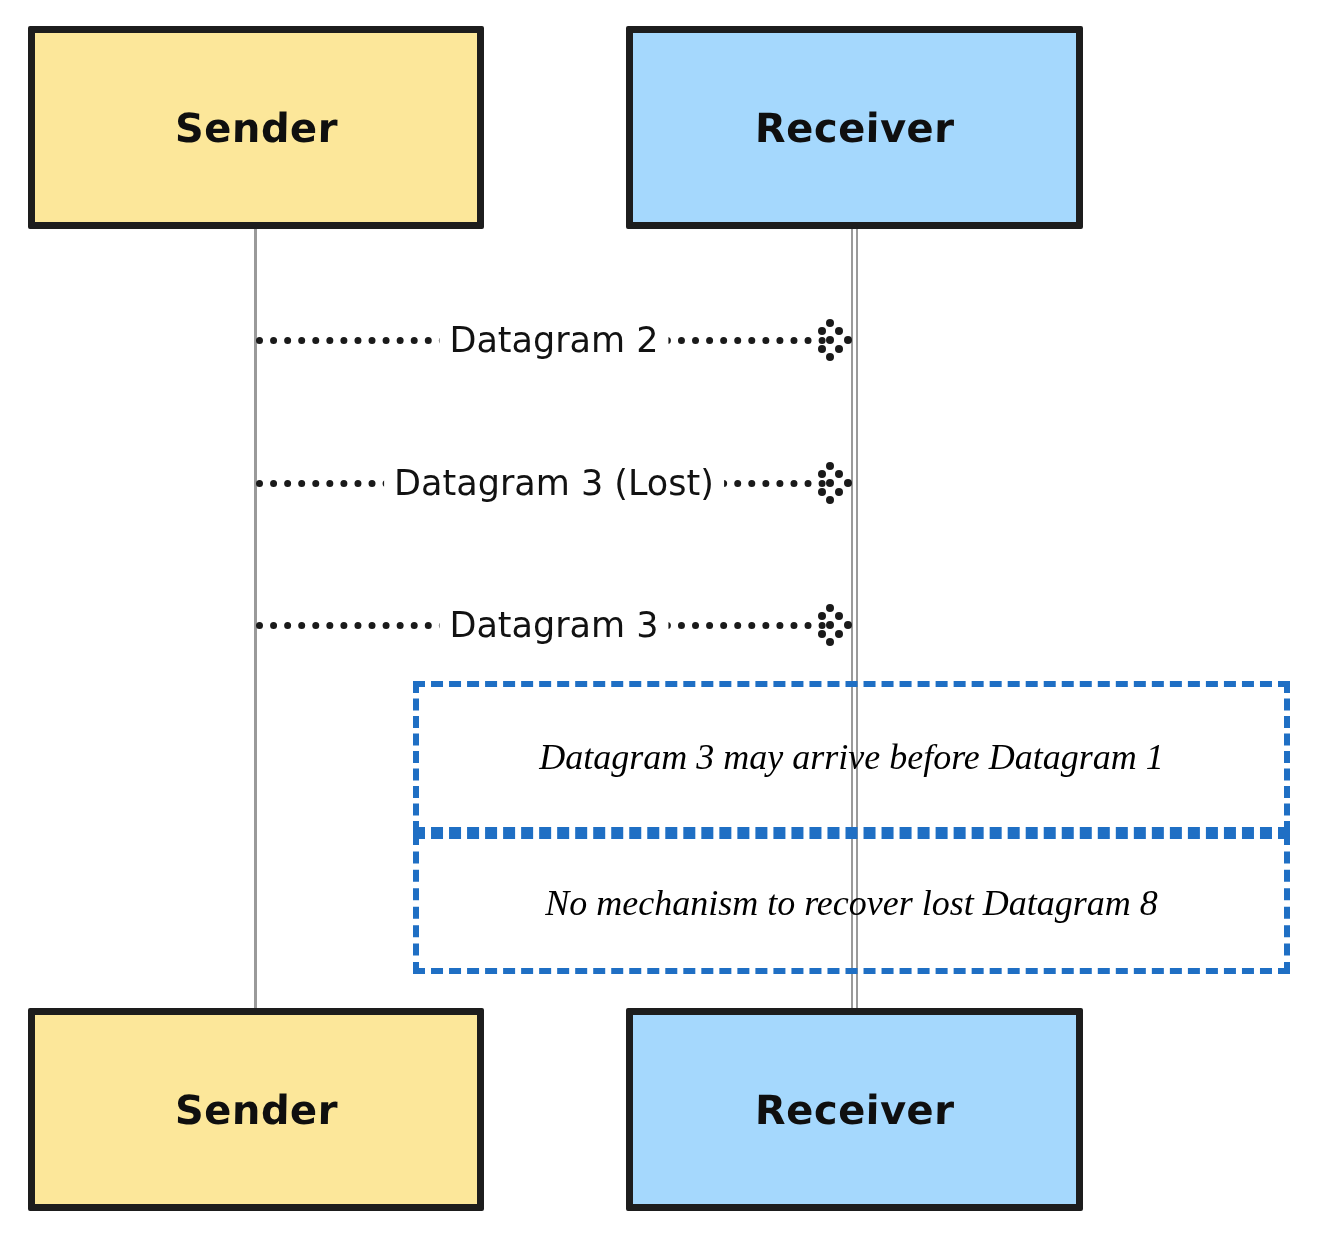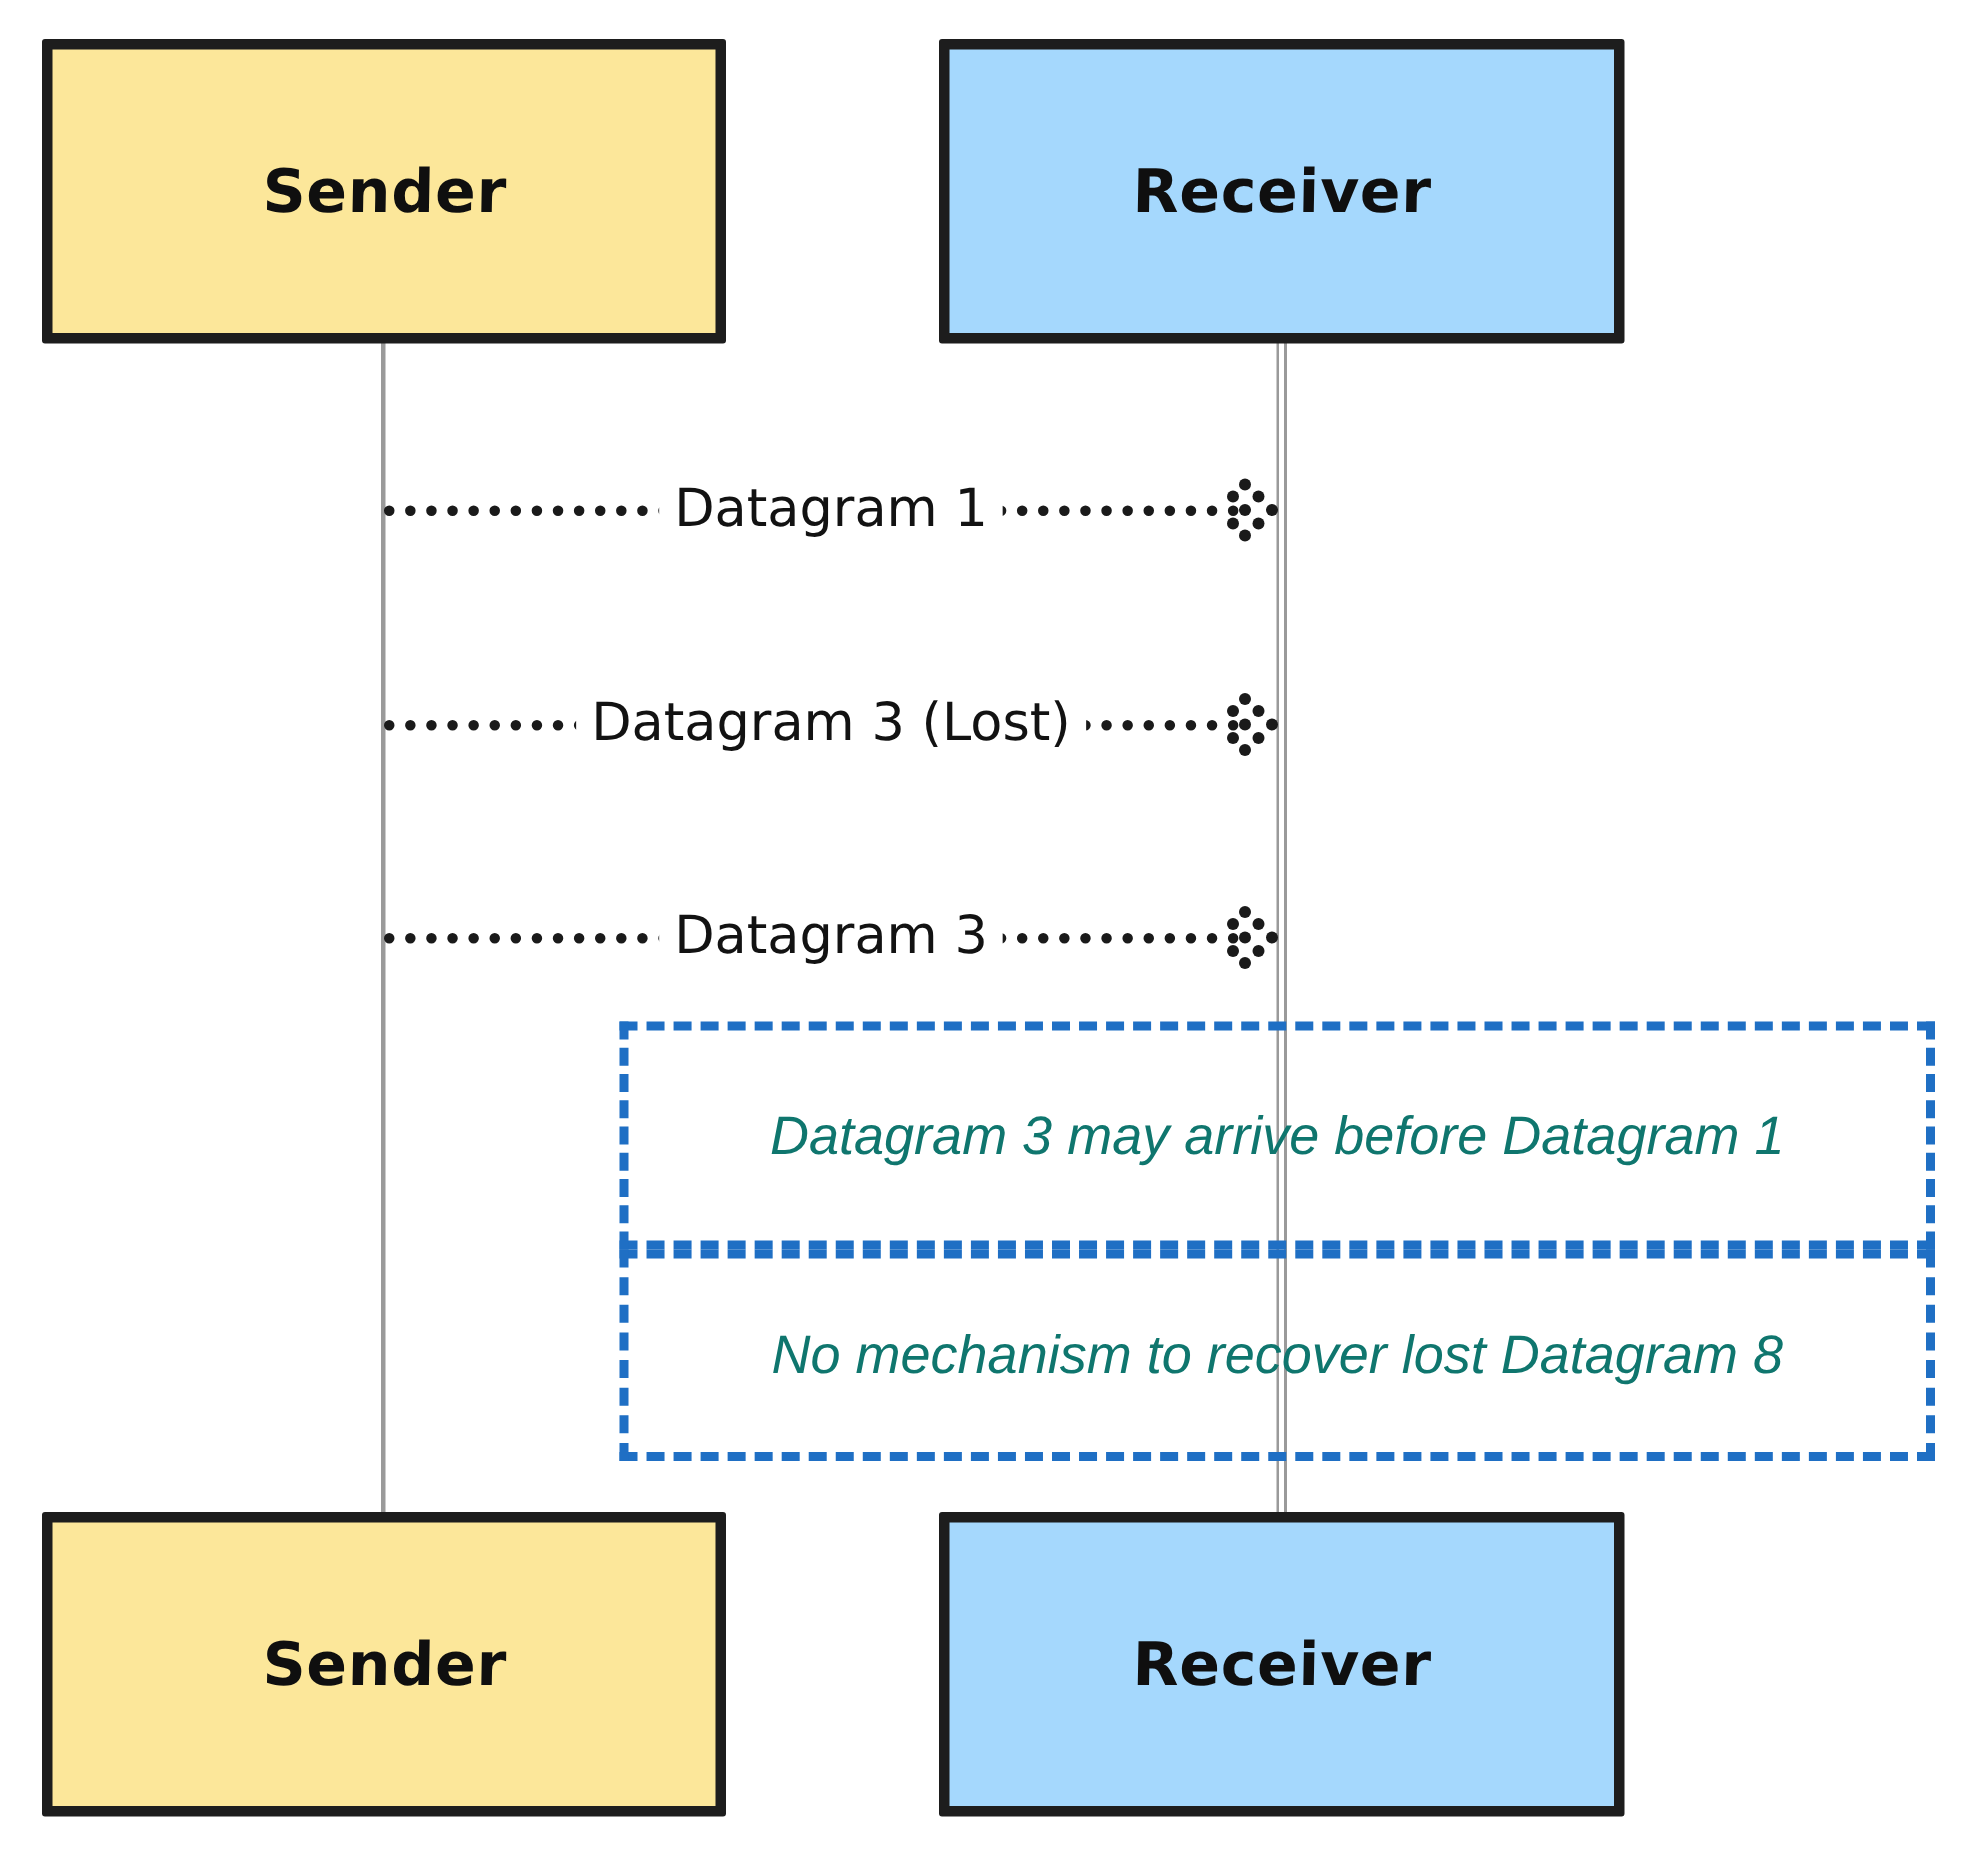--- a/index.html
+++ b/index.html
@@ -102,25 +102,25 @@
   .note {
     position: absolute;
     box-sizing: border-box;
     border: 6px dashed #1f6fc4;
     display: flex;
     align-items: center;
     justify-content: center;
     background: transparent;
   }
   .note .ntext {
-    font-family: Liberation Sans, sans-serif;
+    font-family: Liberation Serif, serif;
     font-size: 36px;
     font-style: italic;
     font-weight: 500;
-    color: #0f766e;
+    color: #000000;
     text-align: center;
     line-height: 1.28;
     max-width: 700px;
   }
 </style>
 </head>
 <body>
 
 <div id="canvas">
 
@@ -140,21 +140,21 @@
     <div class="msg-head">
       <span style="left:26px; top:17px;"></span>
       <span style="left:17px; top:8px;"></span>
       <span style="left:17px; top:26px;"></span>
       <span style="left:8px;  top:0px;"></span>
       <span style="left:8px;  top:17px;"></span>
       <span style="left:8px;  top:34px;"></span>
       <span style="left:0px;  top:8px;"></span>
       <span style="left:0px;  top:26px;"></span>
     </div>
-    <div class="msg-label">Datagram 1</div>
+    <div class="msg-label">Datagram 2</div>
   </div>
 
   <div class="message" style="left:256px; top:455px; width:596px;">
     <div class="msg-line"></div>
     <div class="msg-head">
       <span style="left:26px; top:17px;"></span>
       <span style="left:17px; top:8px;"></span>
       <span style="left:17px; top:26px;"></span>
       <span style="left:8px;  top:0px;"></span>
       <span style="left:8px;  top:17px;"></span>

